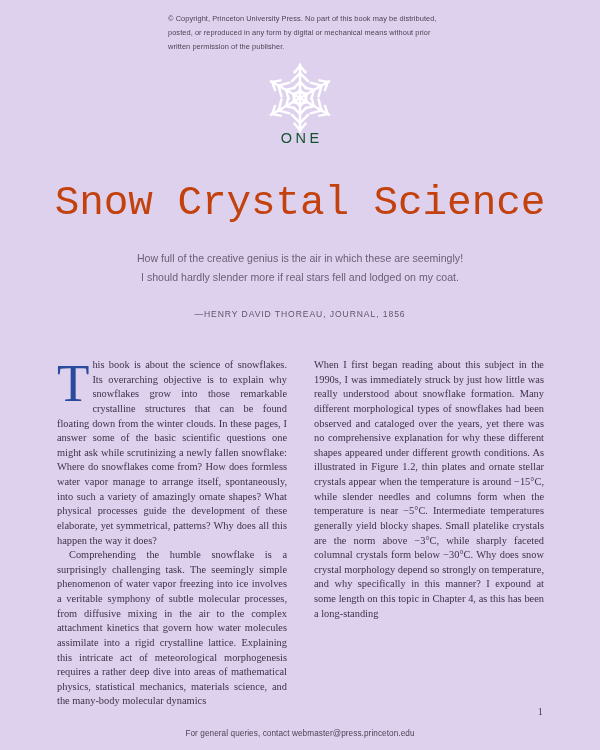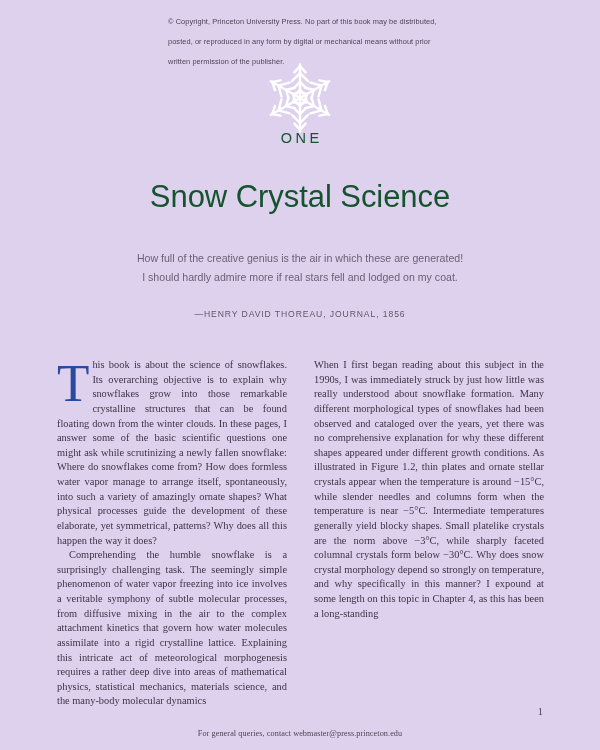--- a/index.html
+++ b/index.html
@@ -22,21 +22,21 @@
   }
 
   
   .copyright {
     position: absolute;
     left: 168px;
     top: 12px;
     width: 280px;
     font-family: "Liberation Sans", sans-serif;
     font-size: 7.4px;
-    line-height: 20px;
+    line-height: 14px;
     color: #4c4455;
     text-align: left;
     letter-spacing: 0.01em;
   }
 
   
   .ornament {
     position: absolute;
     left: 50%;
     top: 58px;
@@ -61,26 +61,26 @@
     text-indent: 0.24em;
   }
 
   
   .chapter-title {
     position: absolute;
     left: 0;
     right: 0;
     top: 157px;
     text-align: center;
-    font-family: Liberation Sans, sans-serif;
+    font-family: Liberation Mono, monospace;
     font-weight: 400;
-    font-size: 31px;
+    font-size: 41px;
     line-height: 38px;
     letter-spacing: -0.002em;
-    color: #14532d;
+    color: #c2410c;
   }
 
   
   .epigraph {
     position: absolute;
     left: 70px;
     right: 70px;
     top: 249px;
     text-align: center;
     font-family: "Liberation Sans", sans-serif;
@@ -145,21 +145,21 @@
     color: #4c4357;
   }
 
   
   .footer-note {
     position: absolute;
     left: 0;
     right: 0;
     top: 729px;
     text-align: center;
-    font-family: Liberation Serif, serif;
+    font-family: Liberation Sans, sans-serif;
     font-size: 8.2px;
     color: #4c4455;
     letter-spacing: 0.01em;
   }
 </style>
 </head>
 <body>
 
 <div class="page">
 
@@ -241,22 +241,22 @@
         </g>
       </g>
     </svg>
   </div>
 
   <div class="chapter-label">ONE</div>
 
   <h1 class="chapter-title">Snow Crystal Science</h1>
 
   <div class="epigraph">
-    <span class="epigraph-line">How full of the creative genius is the air in which these are generated!</span>
-    <span class="epigraph-line">I should hardly admire more if real stars fell and lodged on my coat.</span>
+    <span class="epigraph-line">How full of the creative genius is the air in which these are seemingly!</span>
+    <span class="epigraph-line">I should hardly slender more if real stars fell and lodged on my coat.</span>
     <span class="epigraph-attrib">—HENRY DAVID THOREAU, JOURNAL, 1856</span>
   </div>
 
   <div class="body-cols">
 
     <div class="col">
       <p class="dropcap-para"><span class="dropcap">T</span><span>his book is about the science of snowflakes. Its overarching objective is to explain why snowflakes grow into those remarkable crystalline structures that can be found floating down from the winter clouds. In these pages, I answer some of the basic scientific questions one might ask while scrutinizing a newly fallen snowflake: Where do snowflakes come from? How does formless water vapor manage to arrange itself, spontaneously, into such a variety of amazingly ornate shapes? What physical processes guide the development of these elaborate, yet symmetrical, patterns? Why does all this happen the way it does?</span></p>
       <p>Comprehending the humble snowflake is a surprisingly challenging task. The seemingly simple phenomenon of water vapor freezing into ice involves a veritable symphony of subtle molecular processes, from diffusive mixing in the air to the complex attachment kinetics that govern how water molecules assimilate into a rigid crystalline lattice. Explaining this intricate act of meteorological morphogenesis requires a rather deep dive into areas of mathematical physics, statistical mechanics, materials science, and the many-body molecular dynamics</p>
     </div>
 

